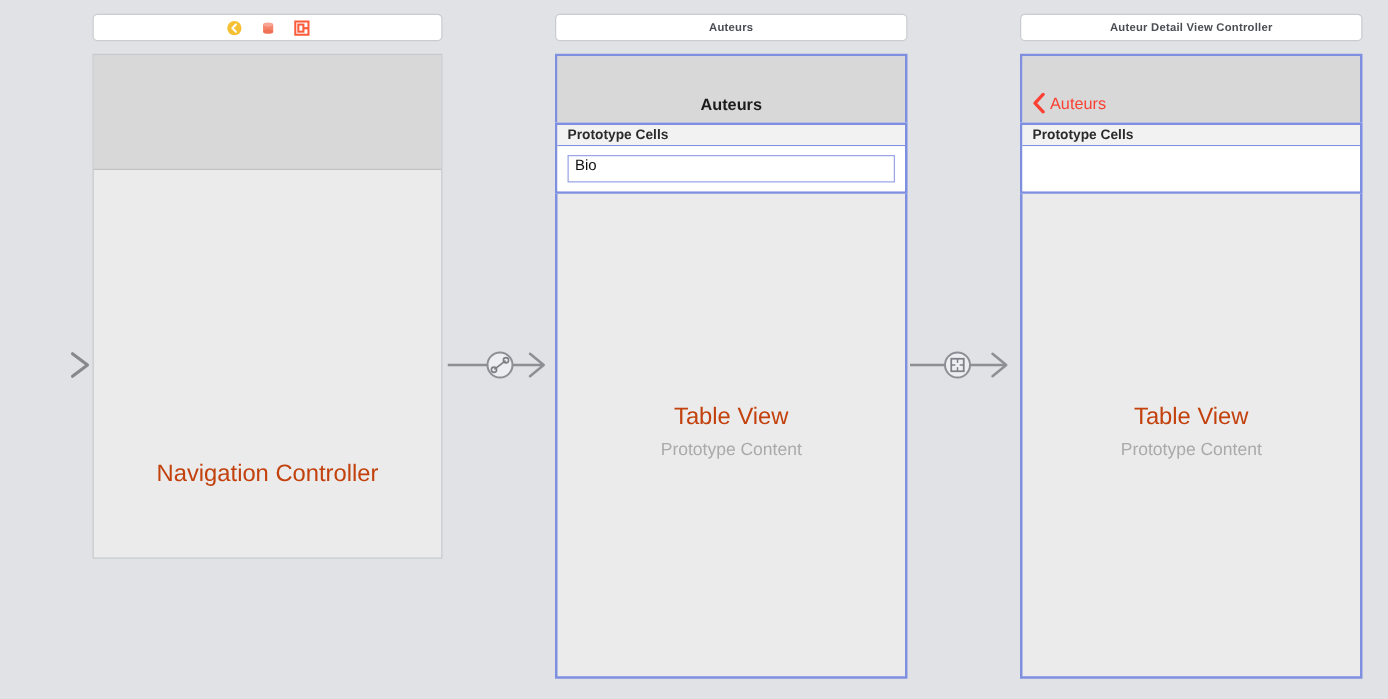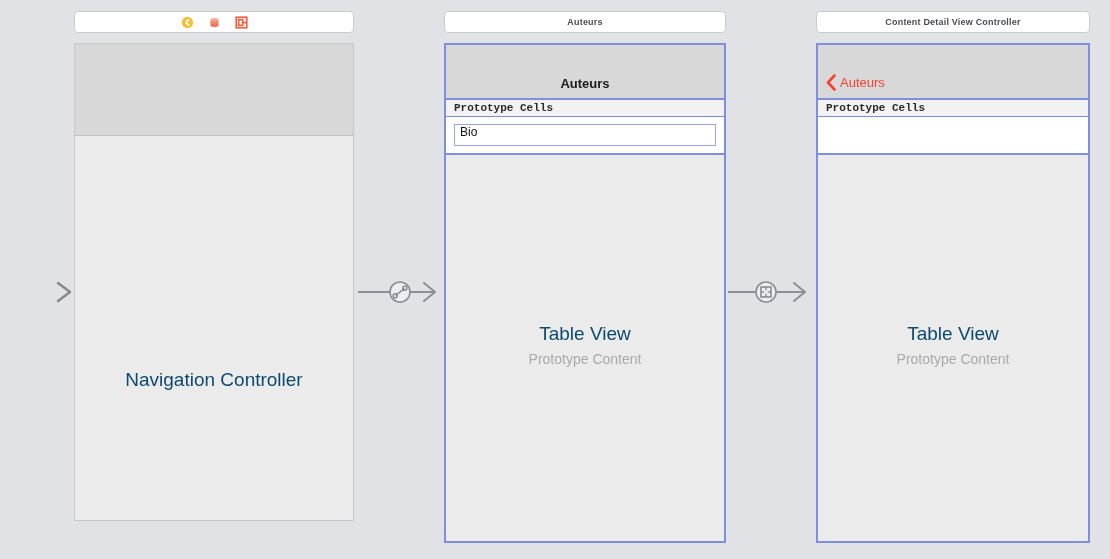--- a/index.html
+++ b/index.html
@@ -113,21 +113,20 @@
     background: #ffffff;
   }
   .proto-header {
     height: 17px;
     background: #f2f2f2;
     border-bottom: 1px solid #7f8fe0;
     display: flex;
     align-items: center;
     padding-left: 8px;
     box-sizing: border-box;
-    font-family: Liberation Mono, monospace;
   }
   .proto-header-text {
     font-size: 11px;
     font-weight: bold;
     color: #2b2b2b;
   }
   .proto-cell {
     height: 36px;
     background: #ffffff;
     display: flex;
@@ -152,21 +151,21 @@
 
   
   .placeholder {
     position: absolute;
     left: 0;
     right: 0;
     text-align: center;
   }
   .placeholder-title {
     font-size: 19px;
-    color: #0c4a6e;
+    color: #c2410c;
     margin: 0;
     font-weight: normal;
   }
   .placeholder-sub {
     font-size: 14px;
     color: #aaaaaa;
     margin: 6px 0 0 0;
   }
 
   
@@ -206,21 +205,21 @@
       </svg>
 
       <svg class="dock-icon" viewBox="0 0 16 16">
         <rect x="1.5" y="1.5" width="13" height="13" fill="none" stroke="#fa5c3c" stroke-width="2"></rect>
         <rect x="4.5" y="4.5" width="5" height="7" fill="none" stroke="#fa5c3c" stroke-width="2"></rect>
         <rect x="9.5" y="7" width="5" height="2.2" fill="#fa5c3c"></rect>
       </svg>
     </div>
   </div>
 
-  <div class="scene plain" style="left:74px; top:43px; width:280px; height:478px;">
+  <div class="scene plain" style="left:74px; top:43px; width:280px; height:404px;">
     <div class="navbar tall"></div>
     <div class="placeholder" style="top:325px;">
       <p class="placeholder-title">Navigation Controller</p>
     </div>
   </div>
 
   <svg class="connector" style="left:358px; top:280px;" width="84" height="24" viewBox="0 0 84 24">
     <line x1="0" y1="12" x2="32" y2="12" stroke="#8c8f94" stroke-width="2"></line>
     <circle cx="42" cy="12" r="10" fill="#eceef1" stroke="#8c8f94" stroke-width="1.6"></circle>
     <line x1="37.5" y1="15.5" x2="46.5" y2="8.5" stroke="#7d8086" stroke-width="1.4"></line>
@@ -261,21 +260,21 @@
     <circle cx="38" cy="12" r="10" fill="#eceef1" stroke="#8c8f94" stroke-width="1.6"></circle>
     <rect x="33" y="7" width="10" height="10" fill="none" stroke="#7d8086" stroke-width="1.4"></rect>
     <line x1="33" y1="12" x2="43" y2="12" stroke="#7d8086" stroke-width="1.2"></line>
     <line x1="38" y1="7" x2="38" y2="17" stroke="#7d8086" stroke-width="1.2"></line>
     <rect x="36.3" y="10.3" width="3.4" height="3.4" fill="#eceef1"></rect>
     <line x1="48" y1="12" x2="76" y2="12" stroke="#8c8f94" stroke-width="2"></line>
     <polyline points="66,3 77,12 66,21" fill="none" stroke="#8c8f94" stroke-width="2" stroke-linecap="round" stroke-linejoin="round"></polyline>
   </svg>
 
   <div class="scene-title" style="left:816px; top:11px; width:274px;">
-    <span class="scene-title-text">Content Detail View Controller</span>
+    <span class="scene-title-text">Auteur Detail View Controller</span>
   </div>
 
   <div class="scene selected" style="left:816px; top:43px; width:274px; height:500px;">
     <div class="navbar">
       <div class="navbar-back">
         <svg class="back-chevron" width="11" height="17" viewBox="0 0 11 17">
           <polyline points="8.5,1.5 2,8.5 8.5,15.5" fill="none" stroke="#fb4034" stroke-width="2.6" stroke-linecap="round" stroke-linejoin="round"></polyline>
         </svg>
         <span class="navbar-back-text">Auteurs</span>
       </div>

